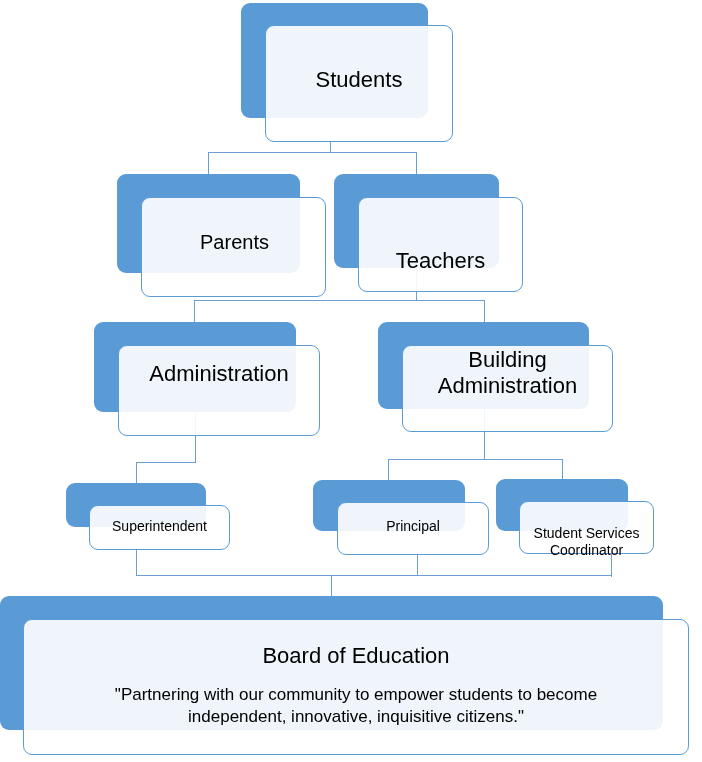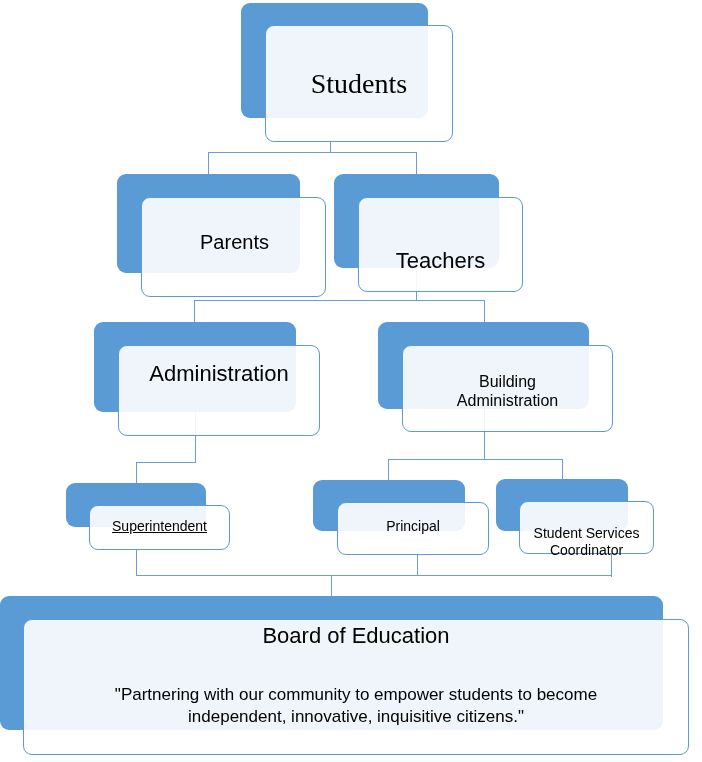--- a/index.html
+++ b/index.html
@@ -37,21 +37,21 @@
 
 <div class="line v" style="left:136px; top:550px; height:25px;"></div>
 <div class="line v" style="left:417px; top:555px; height:20px;"></div>
 <div class="line v" style="left:611px; top:554px; height:23px;"></div>
 <div class="line h" style="left:136px; top:575px; width:476px;"></div>
 <div class="line v" style="left:331px; top:575px; height:21px;"></div>
 
 <div>
   <div class="blue" style="left:241px; top:3px; width:187px; height:115px;"></div>
   <div class="card" style="left:265px; top:25px; width:188px; height:117px;"></div>
-  <div class="label" style="left:265px; top:67px; width:188px; font-size:28px;font-family:Liberation Serif, serif;">Students</div>
+  <div class="label" style="left:265px; top:67px; width:188px; font-size:22px;">Students</div>
 </div>
 
 <div>
   <div class="blue" style="left:117px; top:174px; width:183px; height:99px;"></div>
   <div class="card" style="left:141px; top:197px; width:185px; height:100px;"></div>
   <div class="label" style="left:142px; top:230px; width:185px; font-size:20px;">Parents</div>
 </div>
 
 <div>
   <div class="blue" style="left:334px; top:174px; width:165px; height:94px;"></div>
@@ -63,48 +63,48 @@
   <div class="blue" style="left:94px; top:322px; width:202px; height:90px;"></div>
   <div class="card" style="left:118px; top:345px; width:202px; height:91px;"></div>
   <div class="label" style="left:118px; top:361px; width:202px; font-size:22px;">
     <div>Administration</div>
   </div>
 </div>
 
 <div>
   <div class="blue" style="left:378px; top:322px; width:211px; height:87px;"></div>
   <div class="card" style="left:402px; top:345px; width:211px; height:87px;"></div>
-  <div class="label" style="left:402px; top:372px; width:211px; font-size:16px;">
+  <div class="label" style="left:402px; top:347px; width:211px; font-size:22px;">
     <div>Building</div>
     <div>Administration</div>
   </div>
 </div>
 
 <div>
   <div class="blue" style="left:66px; top:483px; width:140px; height:44px;"></div>
   <div class="card" style="left:89px; top:505px; width:141px; height:45px;"></div>
-  <div class="label" style="left:89px; top:518px; width:141px; font-size:14px;text-decoration:underline;">Superintendent</div>
+  <div class="label" style="left:89px; top:518px; width:141px; font-size:14px;">Superintendent</div>
 </div>
 
 <div>
   <div class="blue" style="left:313px; top:480px; width:152px; height:51px;"></div>
   <div class="card" style="left:337px; top:502px; width:152px; height:53px;"></div>
   <div class="label" style="left:337px; top:518px; width:152px; font-size:14px;">Principal</div>
 </div>
 
 <div>
   <div class="blue" style="left:496px; top:479px; width:132px; height:52px;"></div>
   <div class="card" style="left:519px; top:501px; width:135px; height:53px;"></div>
   <div class="label" style="left:519px; top:509px; width:135px; font-size:14px;margin-top:16px;">
     <div>Student Services</div>
     <div>Coordinator</div>
   </div>
 </div>
 
 <div>
   <div class="blue" style="left:0px; top:596px; width:663px; height:134px;"></div>
   <div class="card" style="left:23px; top:619px; width:666px; height:136px;"></div>
-  <div class="label" style="left:23px; top:623px; width:666px; font-size:22px;">Board of Education</div>
+  <div class="label" style="left:23px; top:643px; width:666px; font-size:22px;">Board of Education</div>
   <div class="label" style="left:23px; top:684px; width:666px; font-size:17px; line-height:22px;">
     <div>"Partnering with our community to empower students to become</div>
     <div>independent, innovative, inquisitive citizens."</div>
   </div>
 </div>
 
 </body></html>

